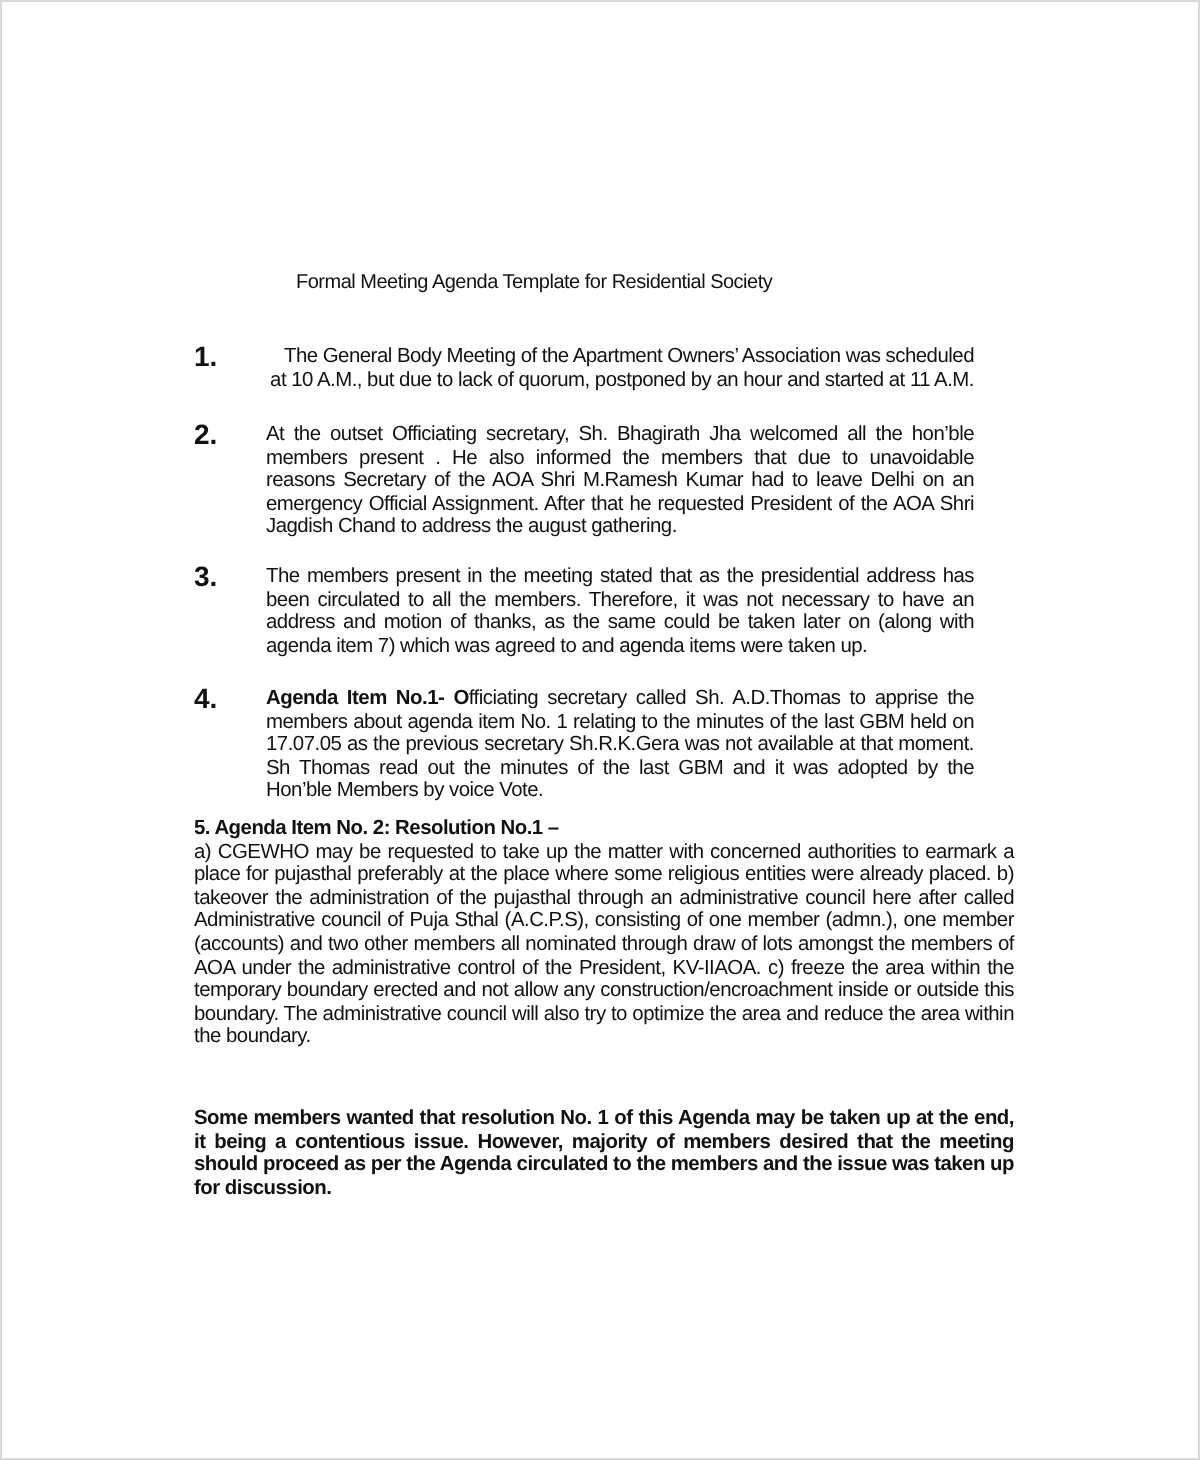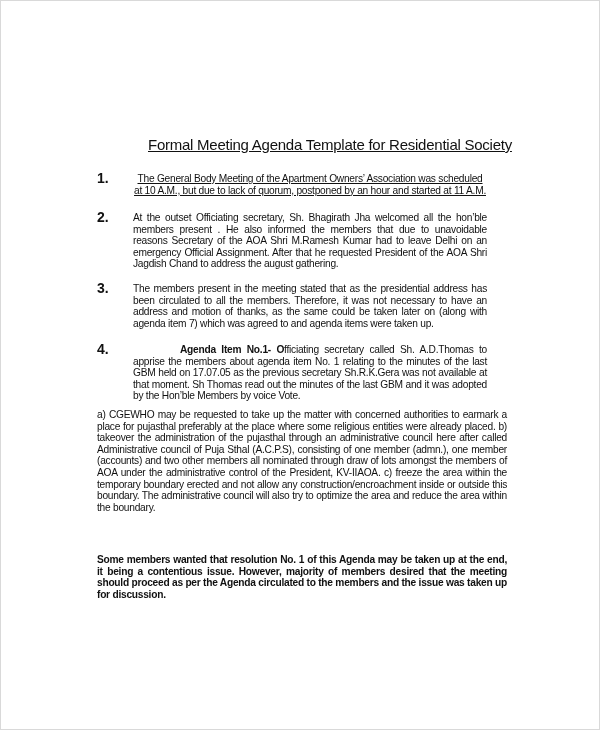--- a/index.html
+++ b/index.html
@@ -10,43 +10,42 @@
       border: 1px solid #d9d9d9;
       background: #ffffff;
       font-family: "Liberation Sans", sans-serif;
       color: #111111;
       font-size: 10.2px;
       letter-spacing: -0.25px;
     }
     .title {
       position: absolute;
       left: 147px; top: 135px;
-      font-size: 15px;
+      font-size: 10px;
       white-space: nowrap;
-      text-decoration: underline;
     }
     .item {
       position: absolute;
       left: 96px;
       width: 390px;
     }
     .item .num {
       position: absolute;
       left: 0; top: -3px;
       font-size: 14px;
       font-weight: bold;
       letter-spacing: 0;
     }
     .item .text {
       margin-left: 36px;
       line-height: 11.6px;
       text-align: justify;
     }
-    .item .text.nojust { text-align: center; text-decoration: underline; }
-    .b { font-weight: bold; margin-left: 47px; }
+    .item .text.nojust { text-align: right; }
+    .b { font-weight: bold; }
     .sec5 {
       position: absolute;
       left: 96px; top: 408px;
       width: 410px;
       line-height: 11.6px;
     }
     .sec5 .heading { font-weight: bold; }
     .sec5 .body { text-align: justify; }
     .closing {
       position: absolute;
@@ -78,18 +77,19 @@
     <span class="num">3.</span>
     <div class="text">The members present in the meeting stated that as the presidential address has been circulated to all the members. Therefore, it was not necessary to have an address and motion of thanks, as the same could be taken later on (along with agenda item 7) which was agreed to and agenda items were taken up.</div>
   </div>
 
   <div class="item" style="top:343px;">
     <span class="num">4.</span>
     <div class="text"><span class="b">Agenda Item No.1- O</span><span>fficiating secretary called Sh. A.D.Thomas to apprise the members about agenda item No. 1 relating to the minutes of the last GBM held on 17.07.05 as the previous secretary Sh.R.K.Gera was not available at that moment. Sh Thomas read out the minutes of the last GBM and it was adopted by the Hon’ble Members by voice Vote.</span></div>
   </div>
 
   <div class="sec5">
+    <div class="heading">5.  Agenda Item No. 2: Resolution No.1 –</div>
     <div class="body">a) CGEWHO may be requested to take up the matter with concerned authorities to earmark a place for pujasthal preferably at the place where some religious entities were already placed. b) takeover the administration of the pujasthal through an administrative council here after called Administrative council of Puja Sthal (A.C.P.S), consisting of one member (admn.), one member (accounts) and two other members all nominated through draw of lots amongst the members of AOA under the administrative control of the President, KV-IIAOA. c)  freeze the area within the temporary boundary erected and not allow any construction/encroachment inside or outside this boundary. The administrative council will also try to optimize  the area and reduce the area within the boundary.</div>
   </div>
 
   <div class="closing">Some members wanted that resolution No. 1 of this Agenda  may be taken up at the end, it being a  contentious issue. However, majority of members desired that the meeting should proceed as per the Agenda circulated to the members and the issue was taken up for discussion.</div>
 
 </div>
 
 </body></html>

